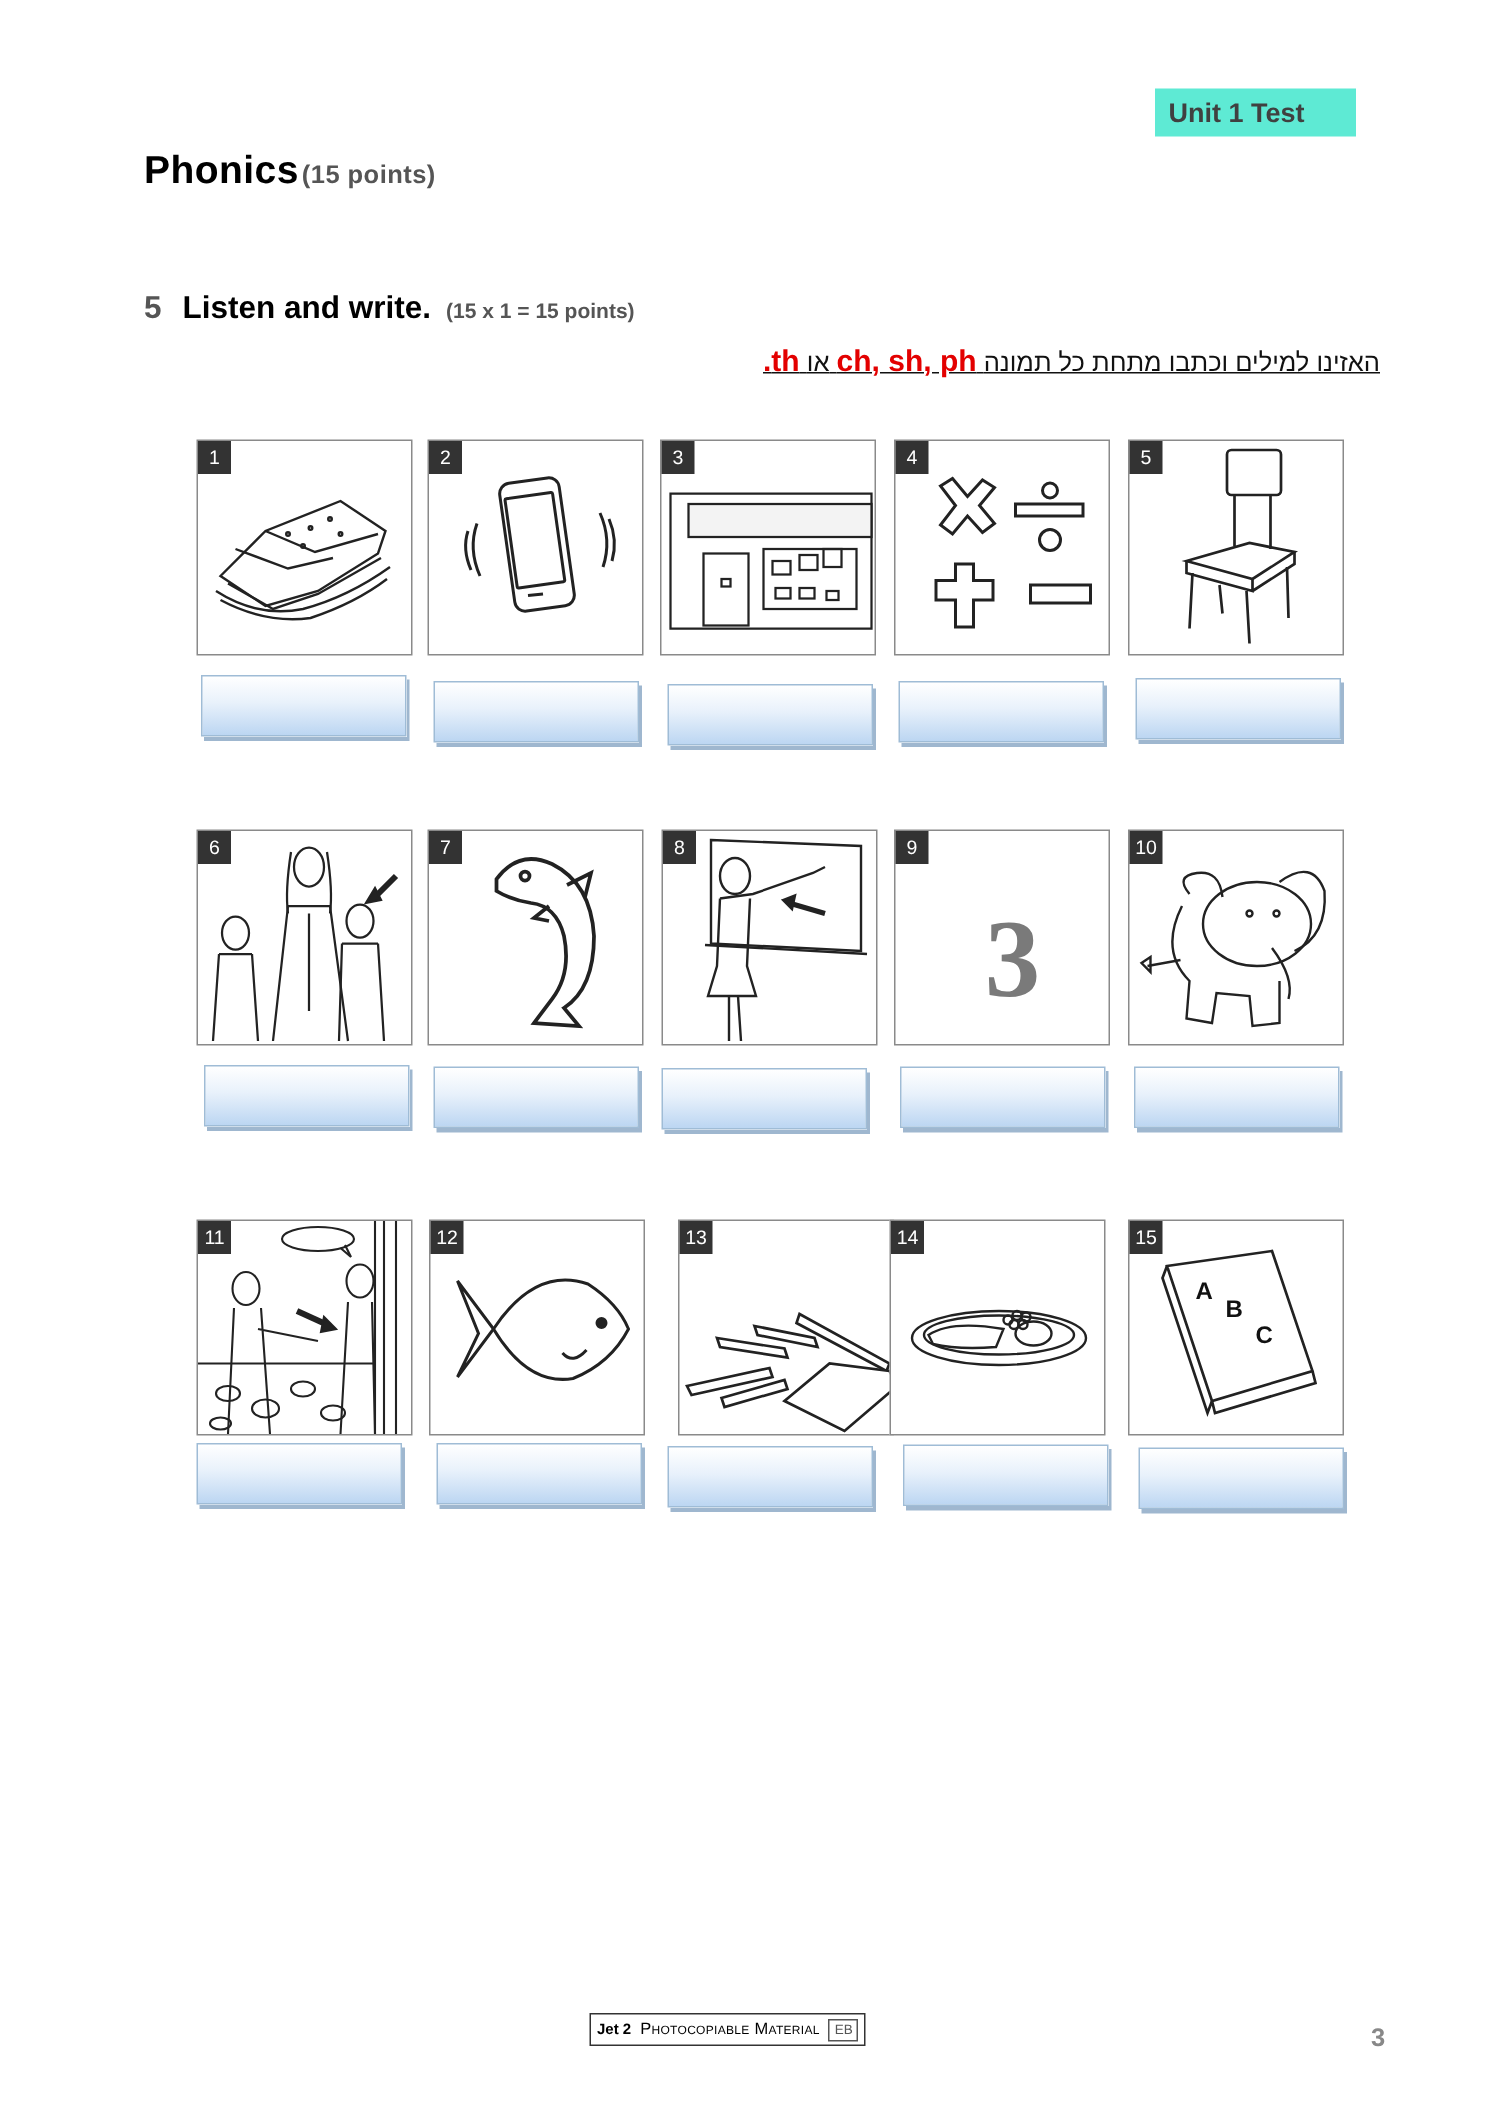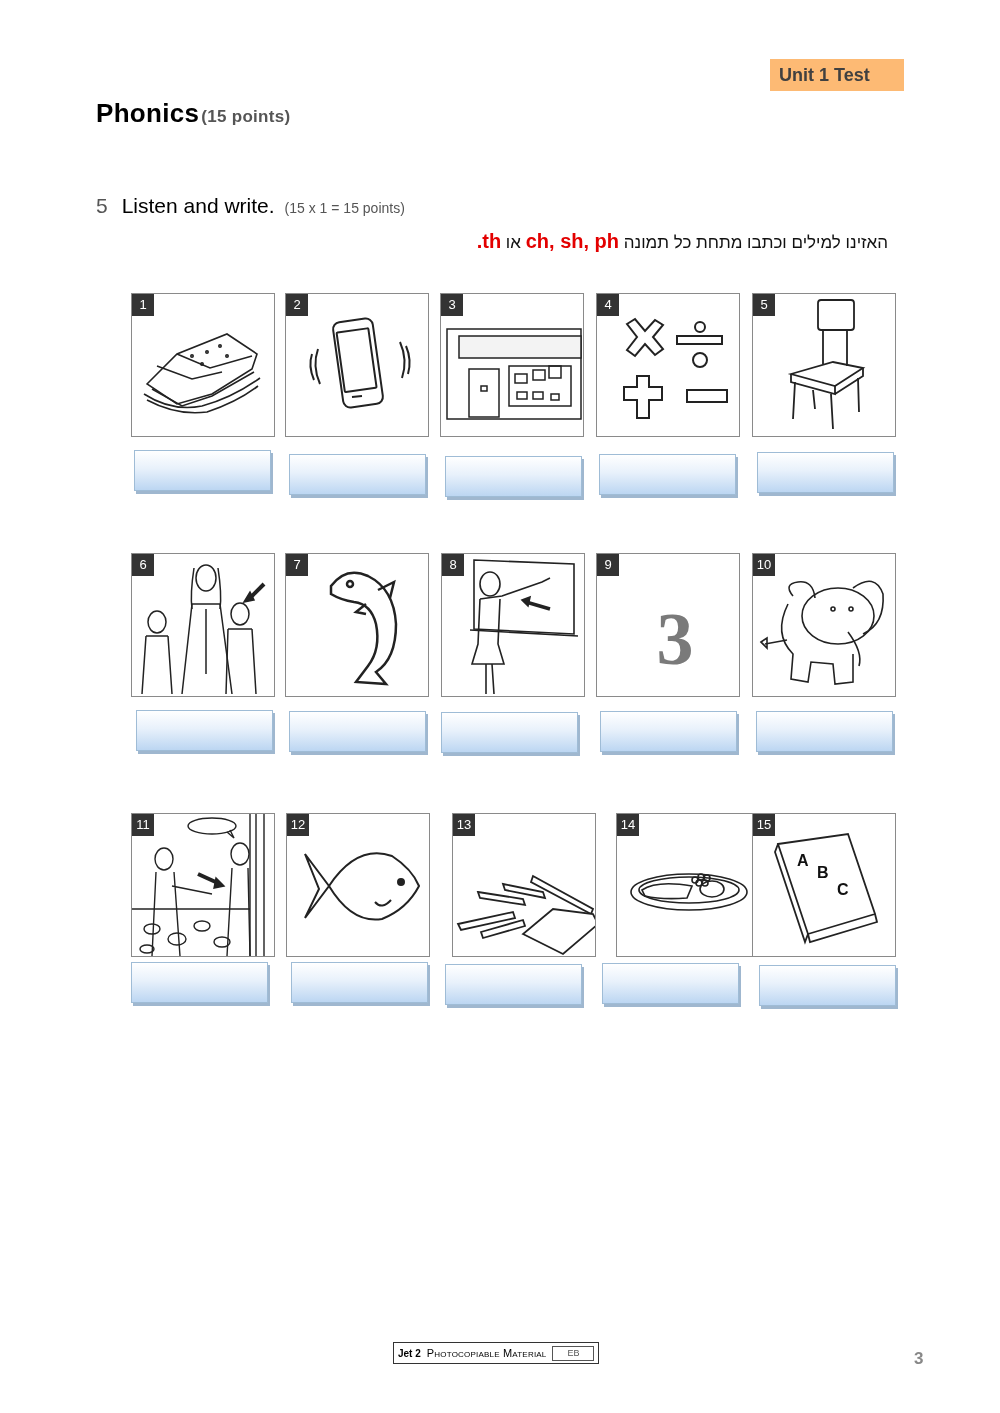--- a/index.html
+++ b/index.html
@@ -1,40 +1,40 @@
 <!DOCTYPE html>
 <html><head>
 <meta charset="utf-8">
 <style>
   html, body { margin: 0; padding: 0; background: #ffffff; }
   body { width: 1000px; height: 1413px; position: relative; overflow: hidden; font-family: "Liberation Sans", sans-serif; color: #111; }
 
-  .unit-badge { position: absolute; left: 770px; top: 59px; width: 134px; height: 32px; background: #fdba74; box-sizing: border-box; padding-left: 9px; line-height: 32px; font-size: 18px; font-weight: bold; color: #404040; font-family: "Liberation Sans", sans-serif; }
+  .unit-badge { position: absolute; left: 770px; top: 59px; width: 134px; height: 32px; background: #5eead4; box-sizing: border-box; padding-left: 9px; line-height: 32px; font-size: 18px; font-weight: bold; color: #404040; font-family: "Liberation Sans", sans-serif; }
 
   .section-title { position: absolute; left: 96px; top: 98px; font-size: 26px; font-weight: bold; color: #000; letter-spacing: 0.3px; }
   .section-points { font-size: 17px; font-weight: bold; color: #555; margin-left: 2px; }
 
-  .task-title { position: absolute; left: 96px; top: 194px; font-size: 21px; font-weight: normal; color: #000; }
+  .task-title { position: absolute; left: 96px; top: 194px; font-size: 21px; font-weight: bold; color: #000; }
   .task-num { color: #555; margin-right: 14px; }
   .task-points { font-size: 14px; color: #555; margin-left: 10px; }
 
-  .instruction { position: absolute; right: 112px; top: 230px; font-size: 17px; color: #111; direction: rtl; white-space: nowrap; }
+  .instruction { position: absolute; right: 80px; top: 230px; font-size: 17px; color: #111; direction: rtl; white-space: nowrap; text-decoration: underline; }
   .instruction .red { color: #e30000; font-weight: bold; font-size: 20px; }
 
   .card { position: absolute; width: 144px; height: 144px; border: 1px solid #8a8a8a; box-sizing: border-box; background: #fff; }
   .card .num { position: absolute; left: 0; top: 0; min-width: 22px; height: 22px; padding: 0 3px; box-sizing: border-box; background: #333; color: #fff; font-size: 13px; line-height: 22px; text-align: center; }
   .card svg { position: absolute; left: 0; top: 0; width: 142px; height: 142px; }
 
   .answer { position: absolute; width: 137px; height: 41px; box-sizing: border-box; border: 1px solid #9fbcd6; background: linear-gradient(to bottom, #ffffff 0%, #e8f1fb 45%, #bcd6f2 100%); box-shadow: 2px 3px 0 #9fb7cf; }
   .answer input { width: 100%; height: 100%; border: none; background: transparent; outline: none; font-size: 16px; text-align: center; font-family: "Liberation Sans", sans-serif; }
 
   .footer-box { position: absolute; left: 393px; top: 1342px; height: 22px; border: 1px solid #333; box-sizing: border-box; padding: 0 4px; display: flex; align-items: center; gap: 6px; background: #fff; }
   .footer-brand { font-weight: bold; font-size: 10px; color: #000; }
   .footer-text { font-size: 11px; font-variant: small-caps; letter-spacing: 0.2px; color: #000; }
-  .footer-logo { width: 42px; height: 15px; border: 1px solid #555; font-size: 9px; line-height: 13px; text-align: center; color: #555; box-sizing: border-box; }
+  .footer-logo { width: 20px; height: 15px; border: 1px solid #555; font-size: 9px; line-height: 13px; text-align: center; color: #555; box-sizing: border-box; }
   .page-num { position: absolute; left: 914px; top: 1349px; font-size: 17px; font-weight: bold; color: #888; }
 </style>
 </head>
 <body>
 
 <div class="unit-badge">Unit 1 Test</div>
 
 <div class="section-title">
   <span>Phonics</span><span class="section-points">(15 points)</span>
 </div>
@@ -214,21 +214,21 @@
   <svg viewBox="0 0 142 142" fill="none" stroke="#222" stroke-width="1.8">
     <path d="M50 70 L90 78 L92 84 L52 76 Z"></path>
     <path d="M25 78 L70 85 L72 91 L27 84 Z"></path>
     <path d="M5 110 L60 98 L62 104 L8 116 Z"></path>
     <path d="M28 118 L70 106 L72 112 L30 124 Z"></path>
     <path d="M80 62 L140 95 L138 100 L78 68 Z"></path>
     <path d="M70 120 L110 140 L145 110 L140 100 L100 95 Z" fill="#fff"></path>
   </svg>
   <div class="num">13</div>
 </div>
-<div class="card" style="left:616px;top:813px;padding-left:20px;">
+<div class="card" style="left:593px;top:813px;padding-left:20px;">
   <svg viewBox="0 0 142 142" fill="none" stroke="#222" stroke-width="1.6">
     <ellipse cx="72" cy="78" rx="58" ry="18"></ellipse>
     <ellipse cx="72" cy="76" rx="50" ry="13"></ellipse>
     <path d="M25 76 Q40 66 75 72 L70 84 Q45 86 28 82 Z"></path>
     <ellipse cx="95" cy="75" rx="12" ry="8"></ellipse>
     <circle cx="78" cy="66" r="3"></circle>
       <circle cx="84" cy="63" r="3"></circle>
       <circle cx="90" cy="64" r="3"></circle>
       <circle cx="82" cy="69" r="3"></circle>
       <circle cx="88" cy="69" r="3"></circle>

